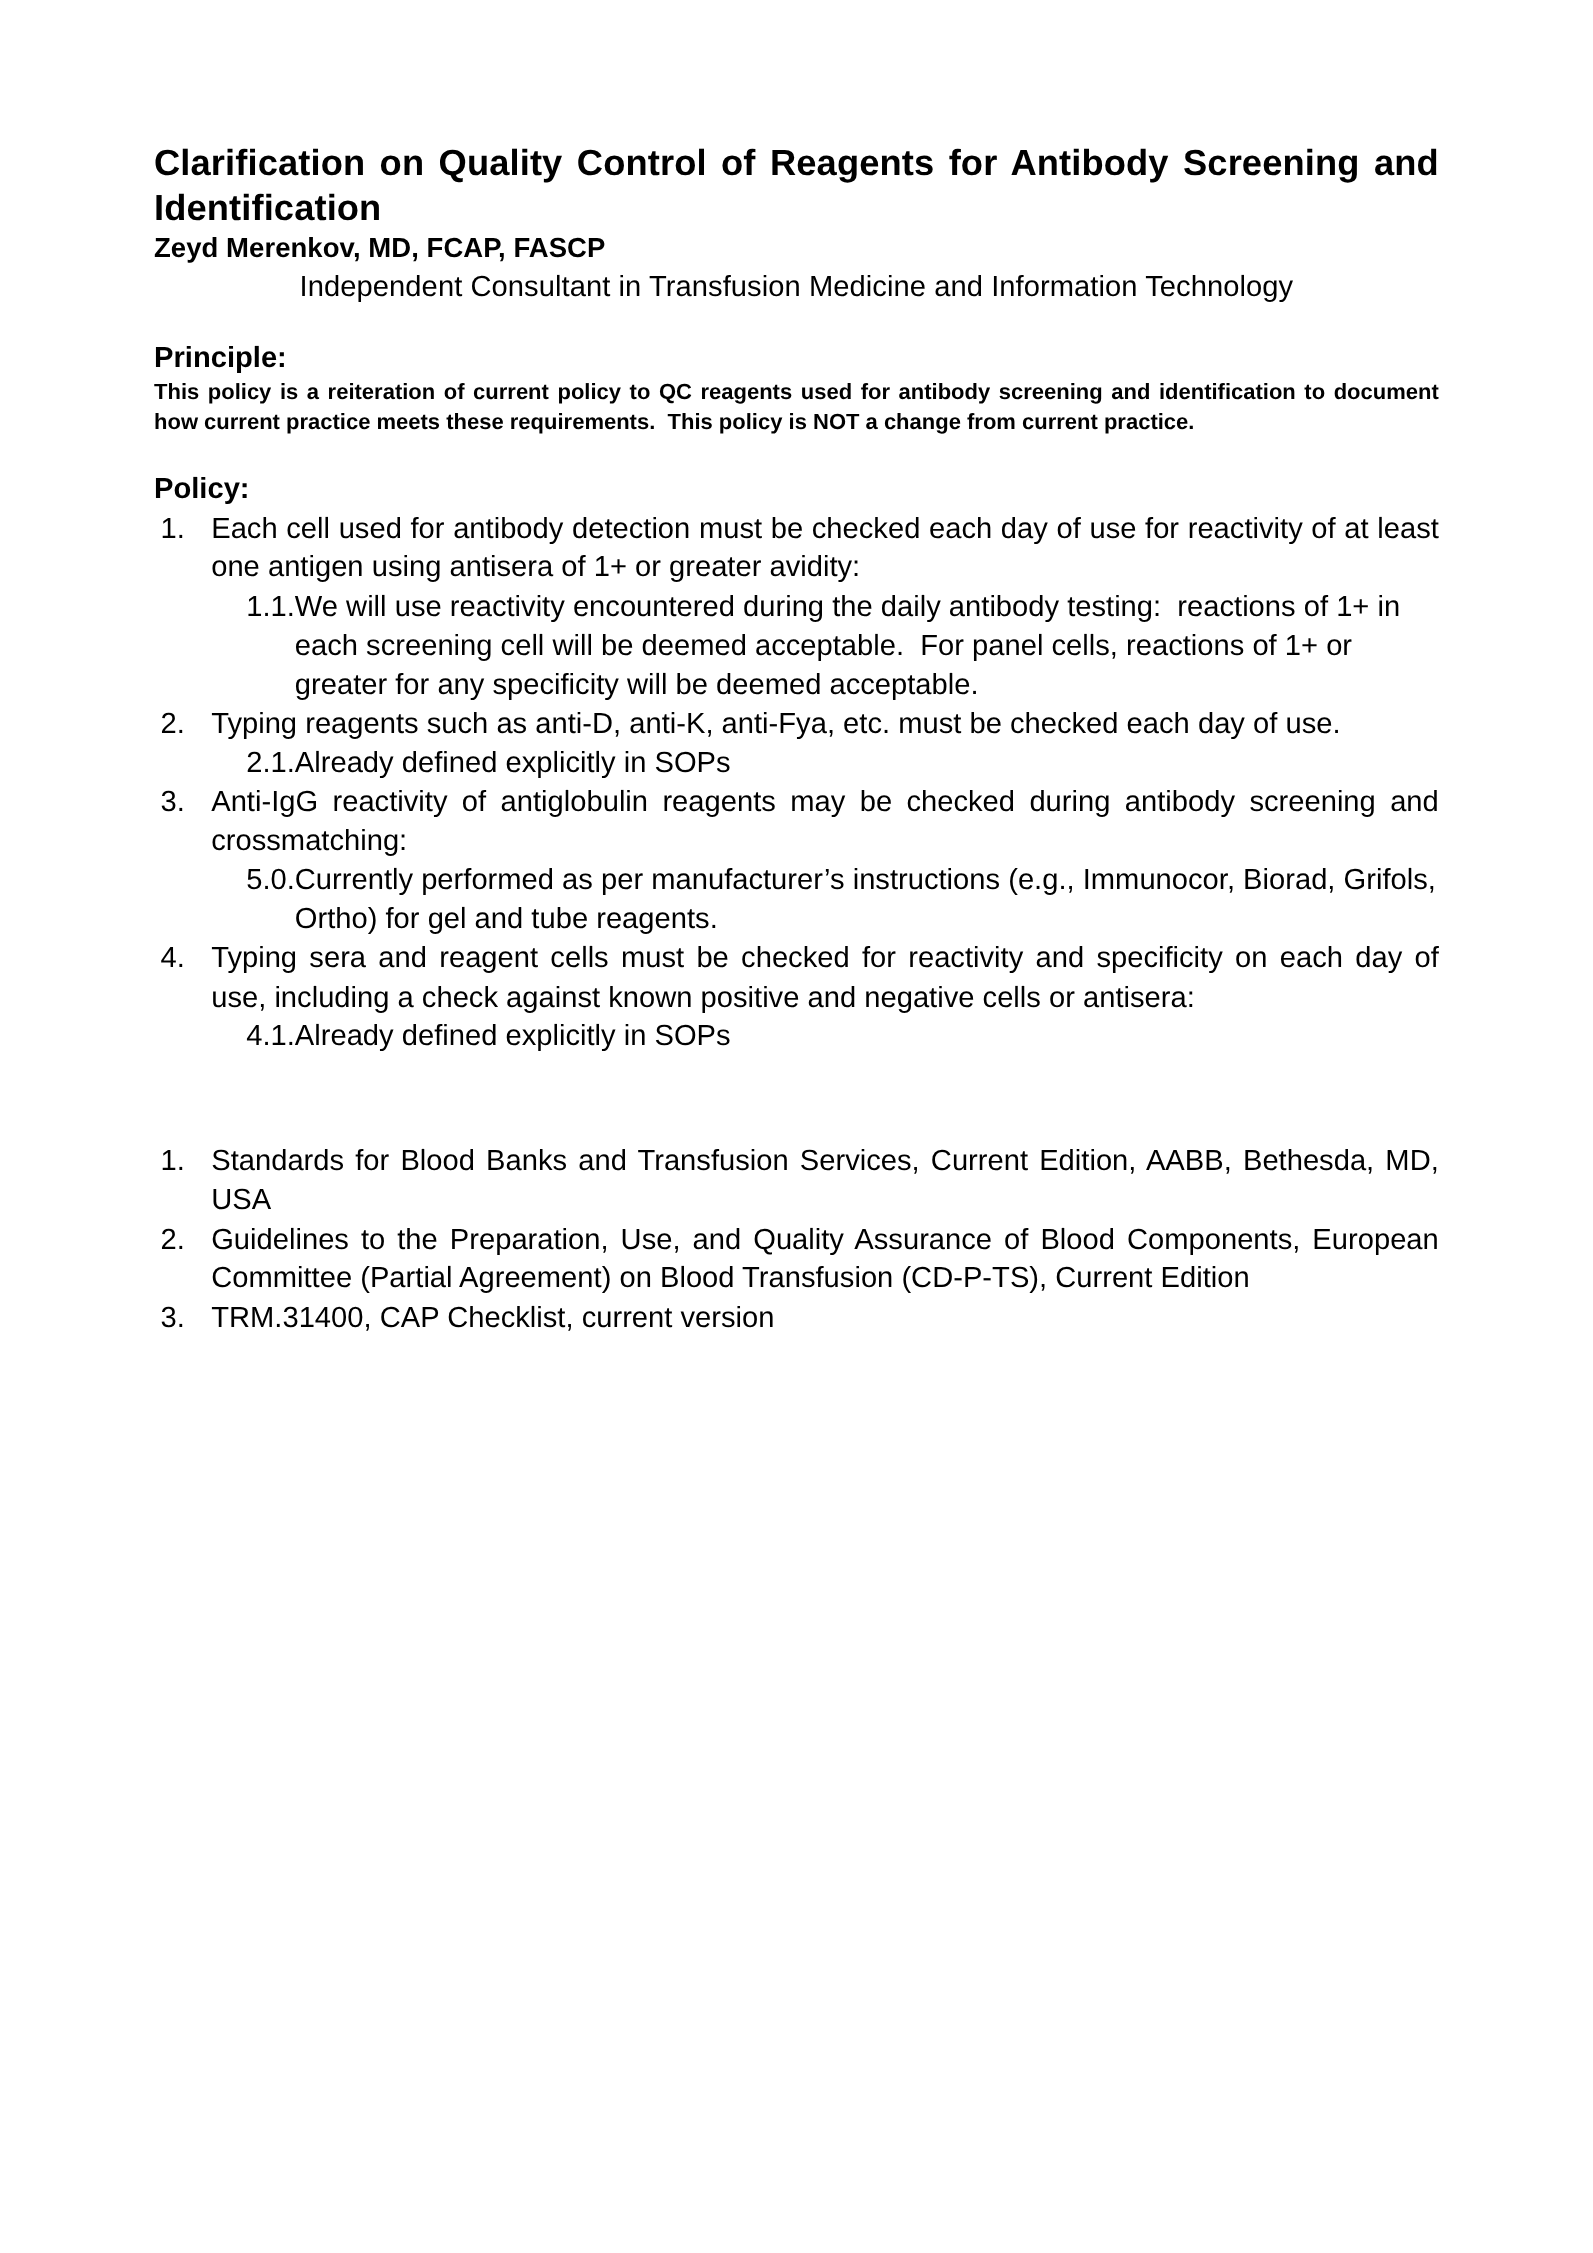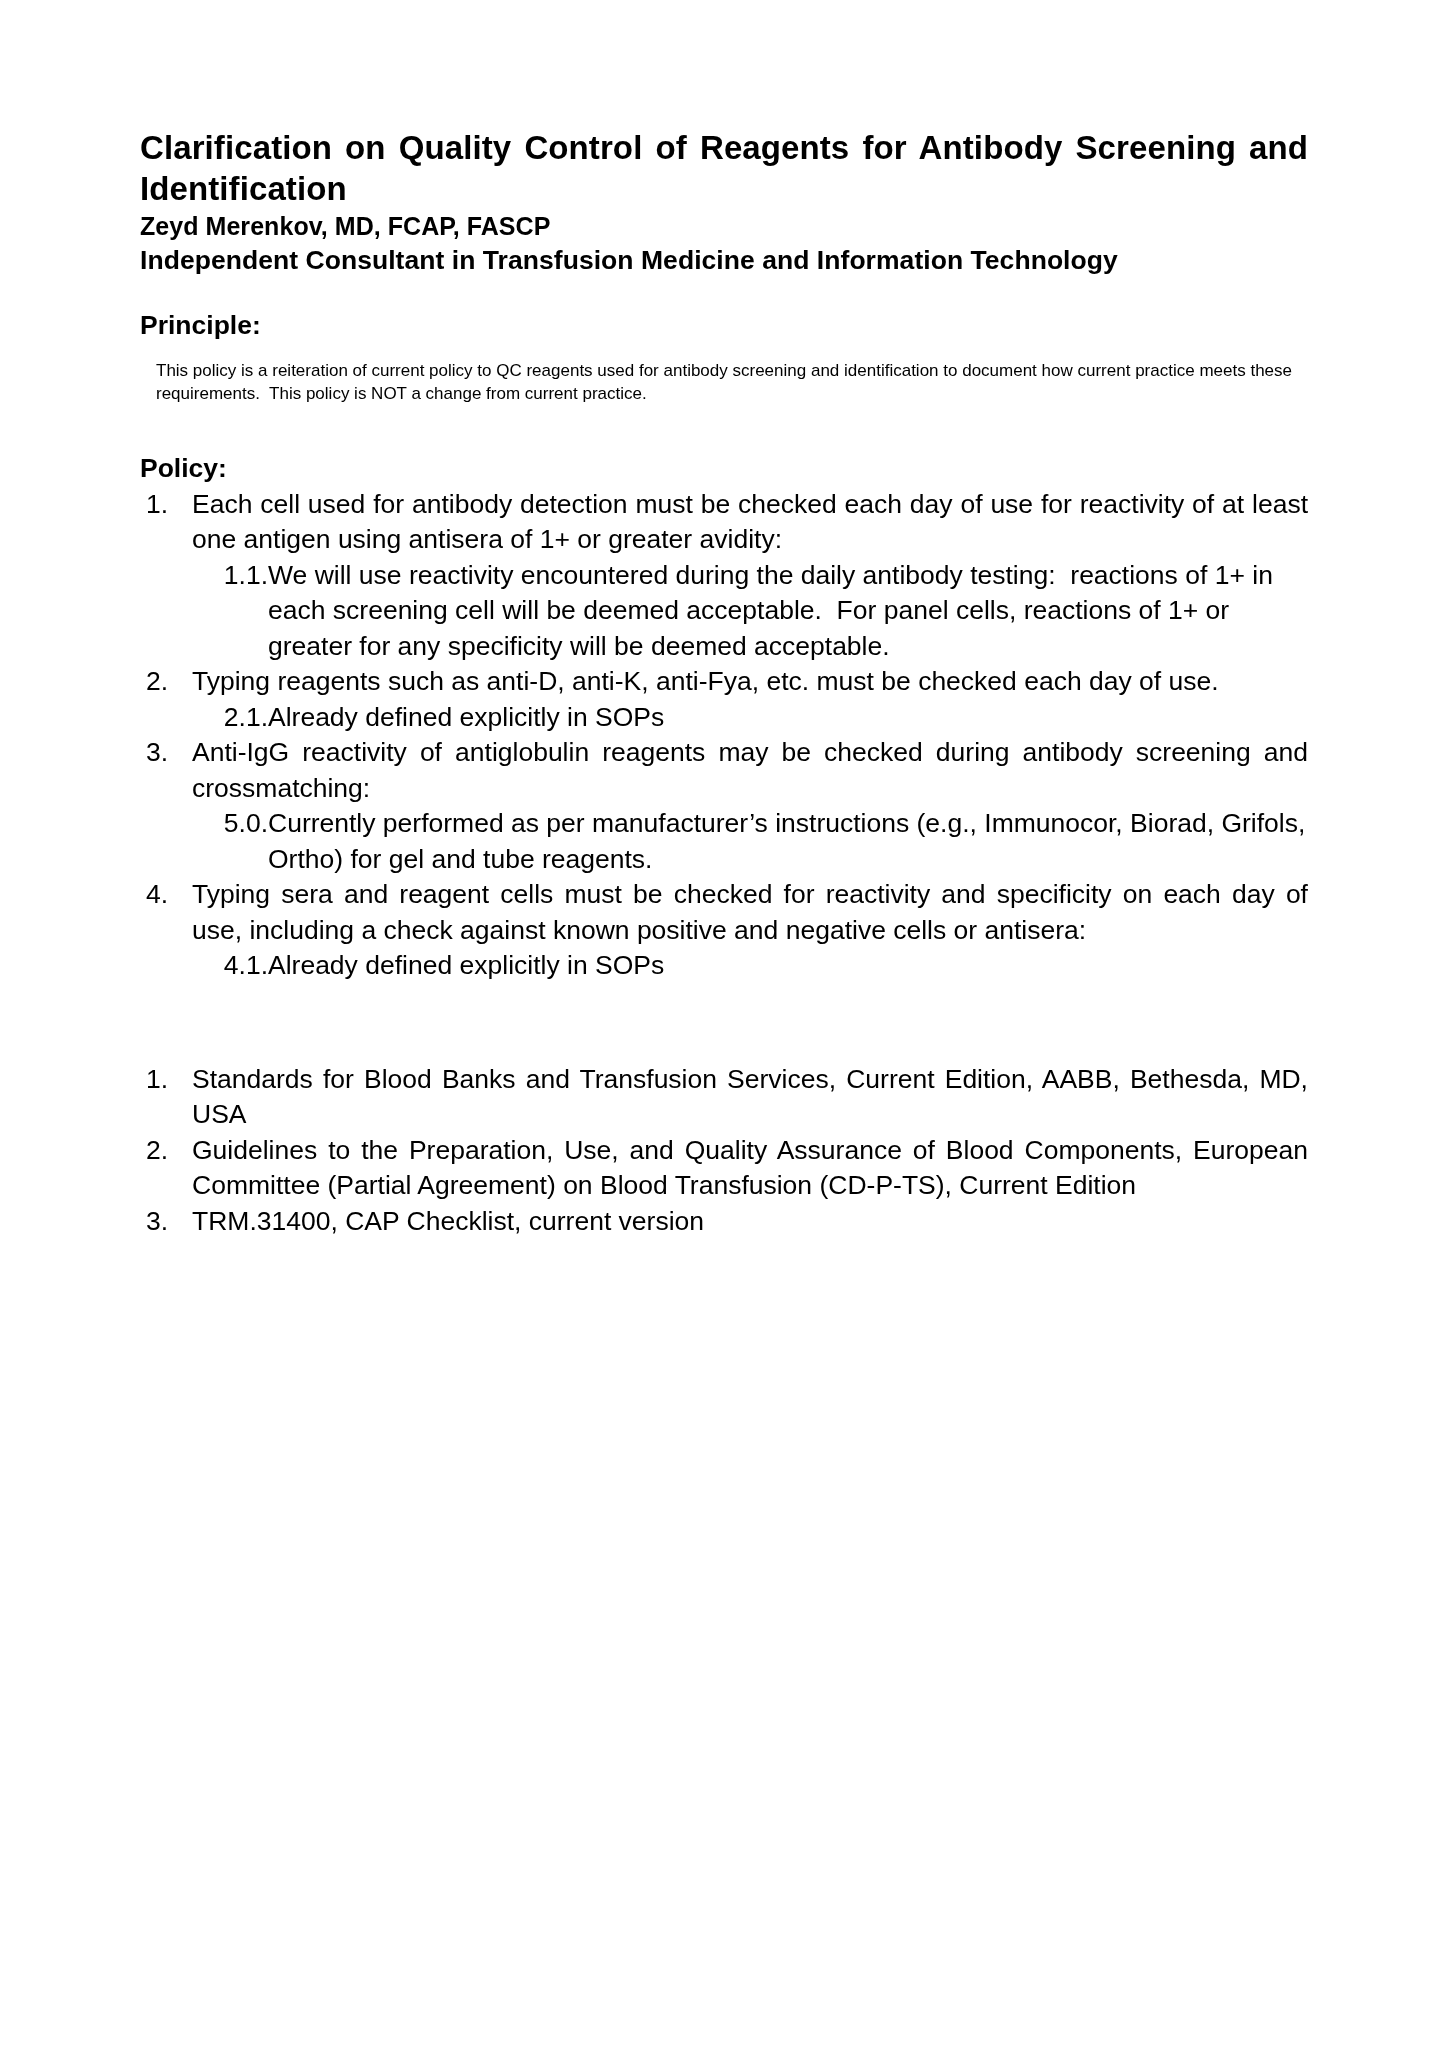--- a/index.html
+++ b/index.html
@@ -42,48 +42,49 @@
   }
   .author-line {
     font-size: 25px;
     font-weight: bold;
     line-height: 1.33;
     margin: 0;
     letter-spacing: 0.05px;
   }
   .affiliation-line {
     font-size: 26.5px;
-    font-weight: bold;
+    font-weight: normal;
     line-height: 1.33;
     margin: 0;
     letter-spacing: 0.05px;
+    text-align: center;
   }
 
   
   .section-heading {
     font-size: 26.5px;
     font-weight: bold;
     line-height: 1.34;
     margin: 0;
   }
   .spacer-line {
     height: 30px;
   }
   .spacer-block {
     height: 78px;
   }
 
   
   .body-paragraph {
-    font-size: 17px;
-    font-weight: normal;
-    line-height: 1.34;
-    text-align: justify;
-    text-align-last: left;
-    margin: 16px;
+    font-size: 20px;
+    font-weight: bold;
+    line-height: 1.34;
+    text-align: justify;
+    text-align-last: left;
+    margin: 0;
     white-space: pre-wrap;
   }
 
   
   .num-list {
     margin: 0;
     padding: 0;
     list-style: none;
   }
   .num-item {

